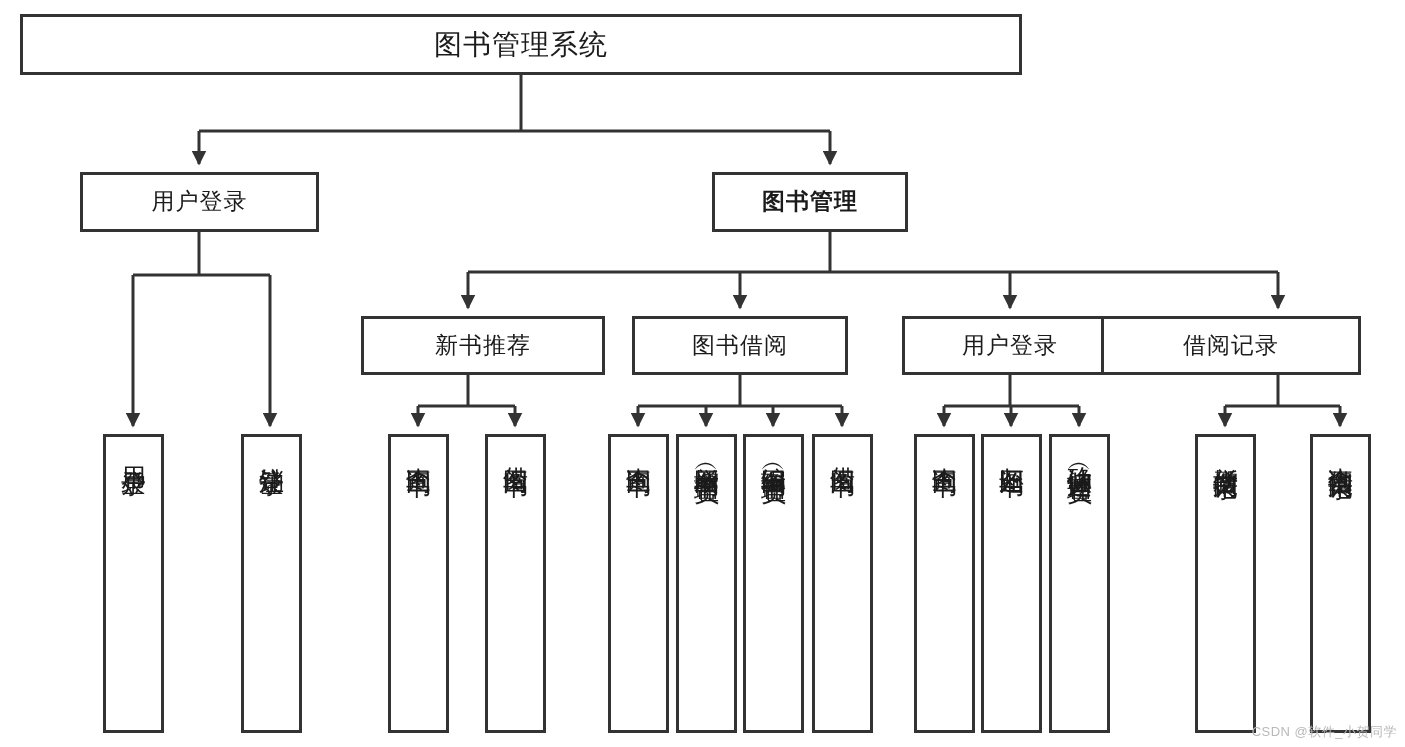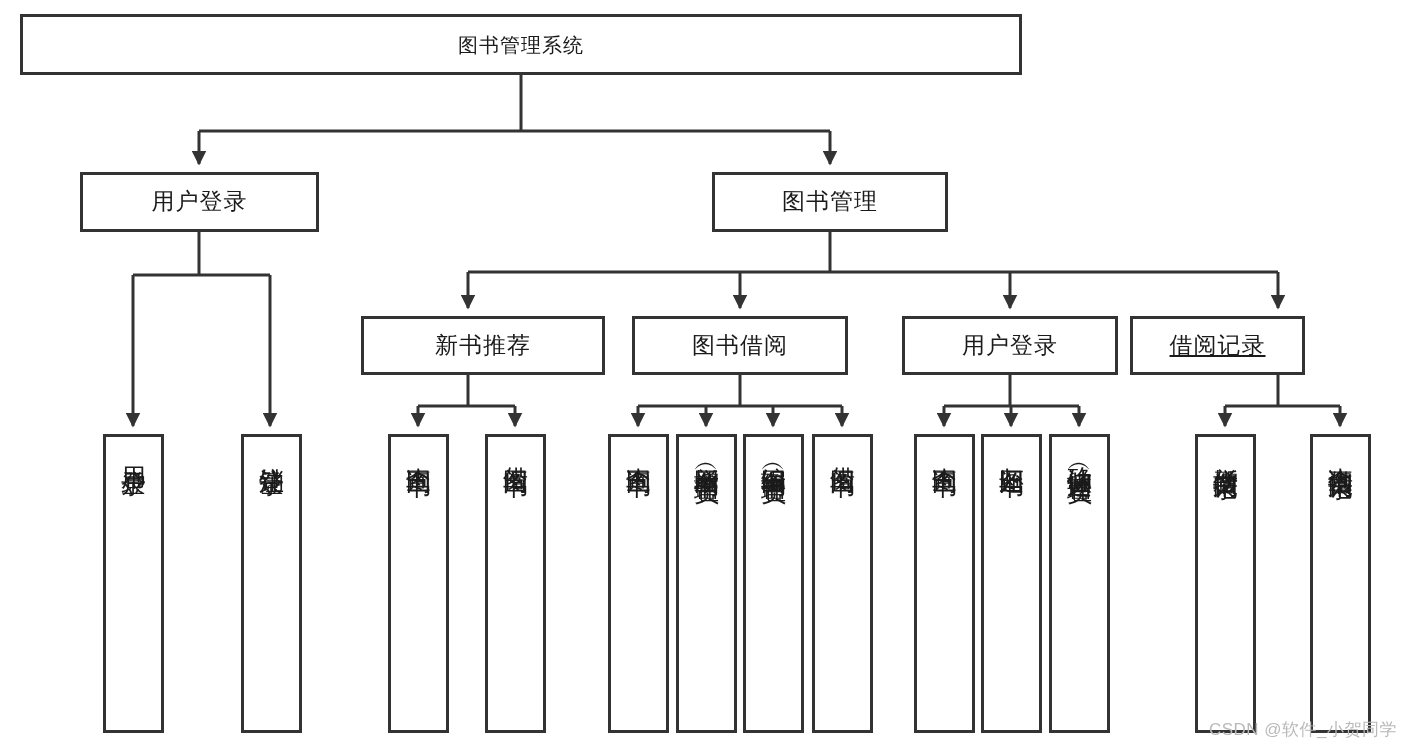--- a/index.html
+++ b/index.html
@@ -37,40 +37,40 @@
     align-items: center;
     justify-content: center;
     color: #1b1b1b;
   }
   .node.horiz {
     font-size: 23px;
     letter-spacing: 1px;
     line-height: 1.2;
   }
   .node.root {
-    font-size: 20px;
+    font-size: 28px;
   }
   .node.vert {
     padding: 10px 2px;
     align-items: flex-start;
   }
   .vert-label {
     writing-mode: vertical-rl;
     text-orientation: upright;
     font-size: 25px;
     line-height: 1.08;
     letter-spacing: 2px;
     white-space: nowrap;
     color: #1b1b1b;
   }
   .watermark {
     position: absolute;
     right: 8px;
     bottom: 6px;
-    font-size: 17px;
+    font-size: 13px;
     color: #b9b9b9;
     letter-spacing: 0.5px;
     white-space: nowrap;
     user-select: none;
   }
 </style>
 </head>
 <body>
 
 <div id="diagram-root">
@@ -125,34 +125,34 @@
     </g>
   </svg>
 
   <div class="node horiz root" style="left:20px; top:14px; width:1002px; height:61px;">
     <span>图书管理系统</span>
   </div>
 
   <div class="node horiz" style="left:80px; top:172px; width:239px; height:60px;">
     <span>用户登录</span>
   </div>
-  <div class="node horiz" style="left:712px; top:172px; width:236px; height:60px;">
+  <div class="node horiz" style="left:712px; top:172px; width:196px; height:60px;font-weight:bold;">
     <span>图书管理</span>
   </div>
 
   <div class="node horiz" style="left:361px; top:316px; width:244px; height:59px;">
     <span>新书推荐</span>
   </div>
   <div class="node horiz" style="left:632px; top:316px; width:216px; height:59px;">
     <span>图书借阅</span>
   </div>
   <div class="node horiz" style="left:902px; top:316px; width:216px; height:59px;">
     <span>用户登录</span>
   </div>
-  <div class="node horiz" style="left:1130px; top:316px; width:175px; height:59px;text-decoration:underline;">
+  <div class="node horiz" style="left:1101px; top:316px; width:260px; height:59px;">
     <span>借阅记录</span>
   </div>
 
   <div class="node vert" style="left:103px; top:434px; width:61px; height:299px;">
     <span class="vert-label">用户登录</span>
   </div>
   <div class="node vert" style="left:241px; top:434px; width:61px; height:299px;">
     <span class="vert-label">注销登录</span>
   </div>
 

